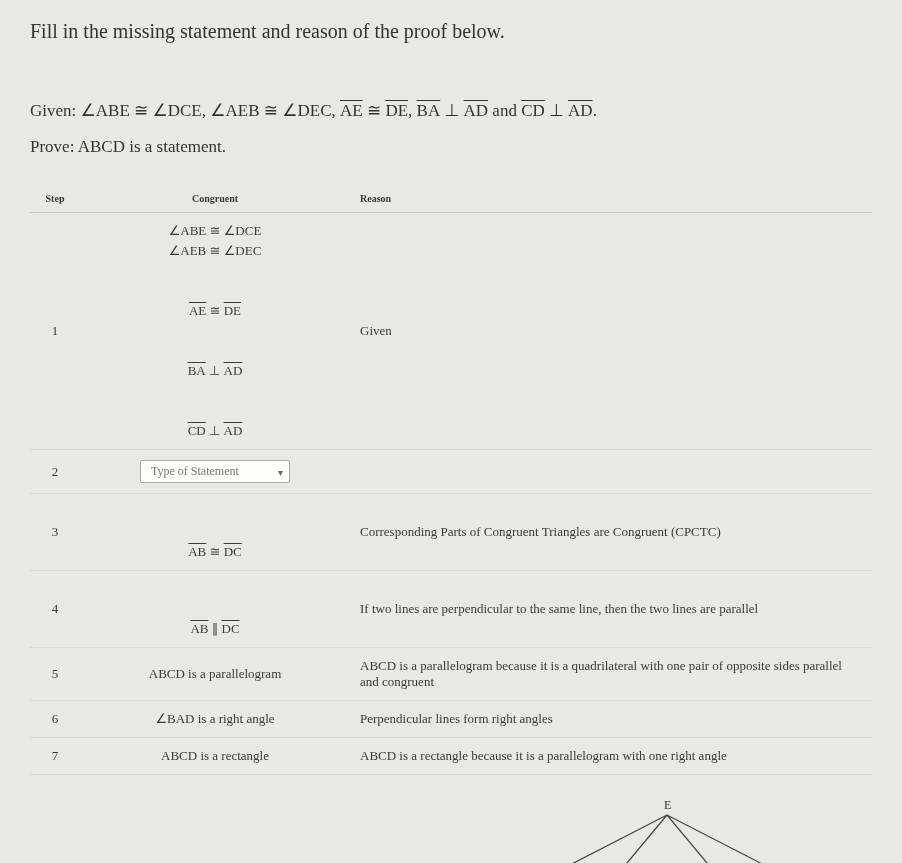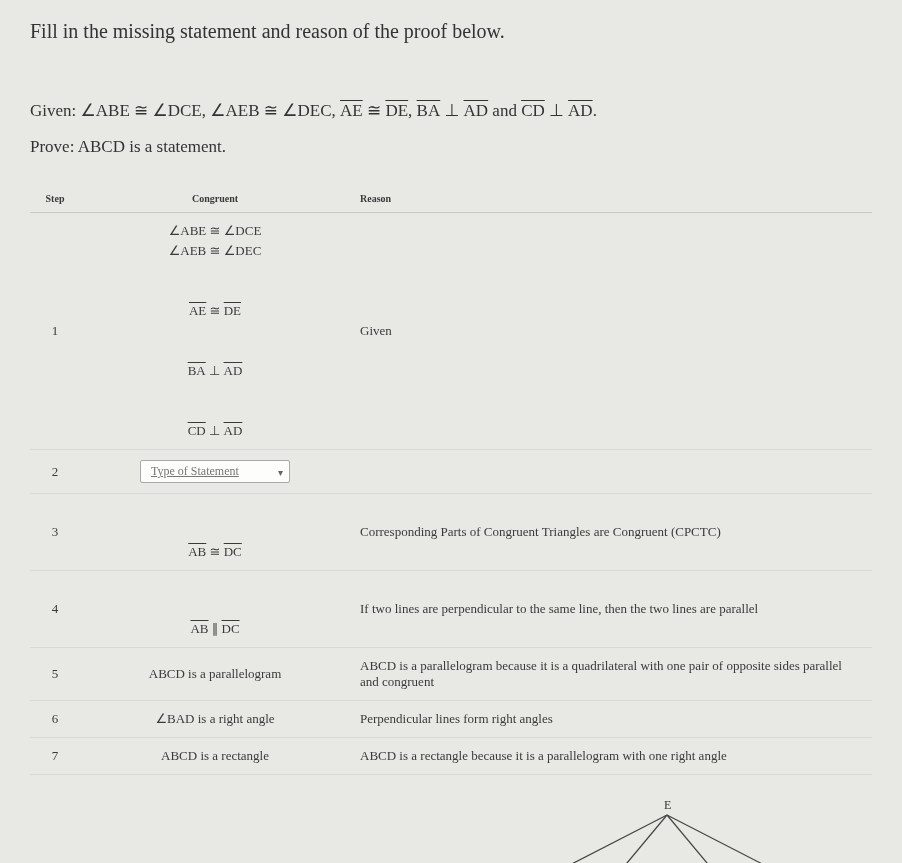--- a/index.html
+++ b/index.html
@@ -51,21 +51,20 @@
       display: inline-flex;
       align-items: center;
       border: 1px solid #aaa;
       background: #fdfdfb;
       padding: 3px 18px 3px 10px;
       font-size: 12px;
       color: #777;
       border-radius: 2px;
       position: relative;
       min-width: 150px;
-      text-decoration: underline;
     }
     .dropdown .chev {
       position: absolute;
       right: 6px;
       top: 50%;
       transform: translateY(-50%);
       font-size: 10px;
       color: #666;
     }
     .figure-area {

